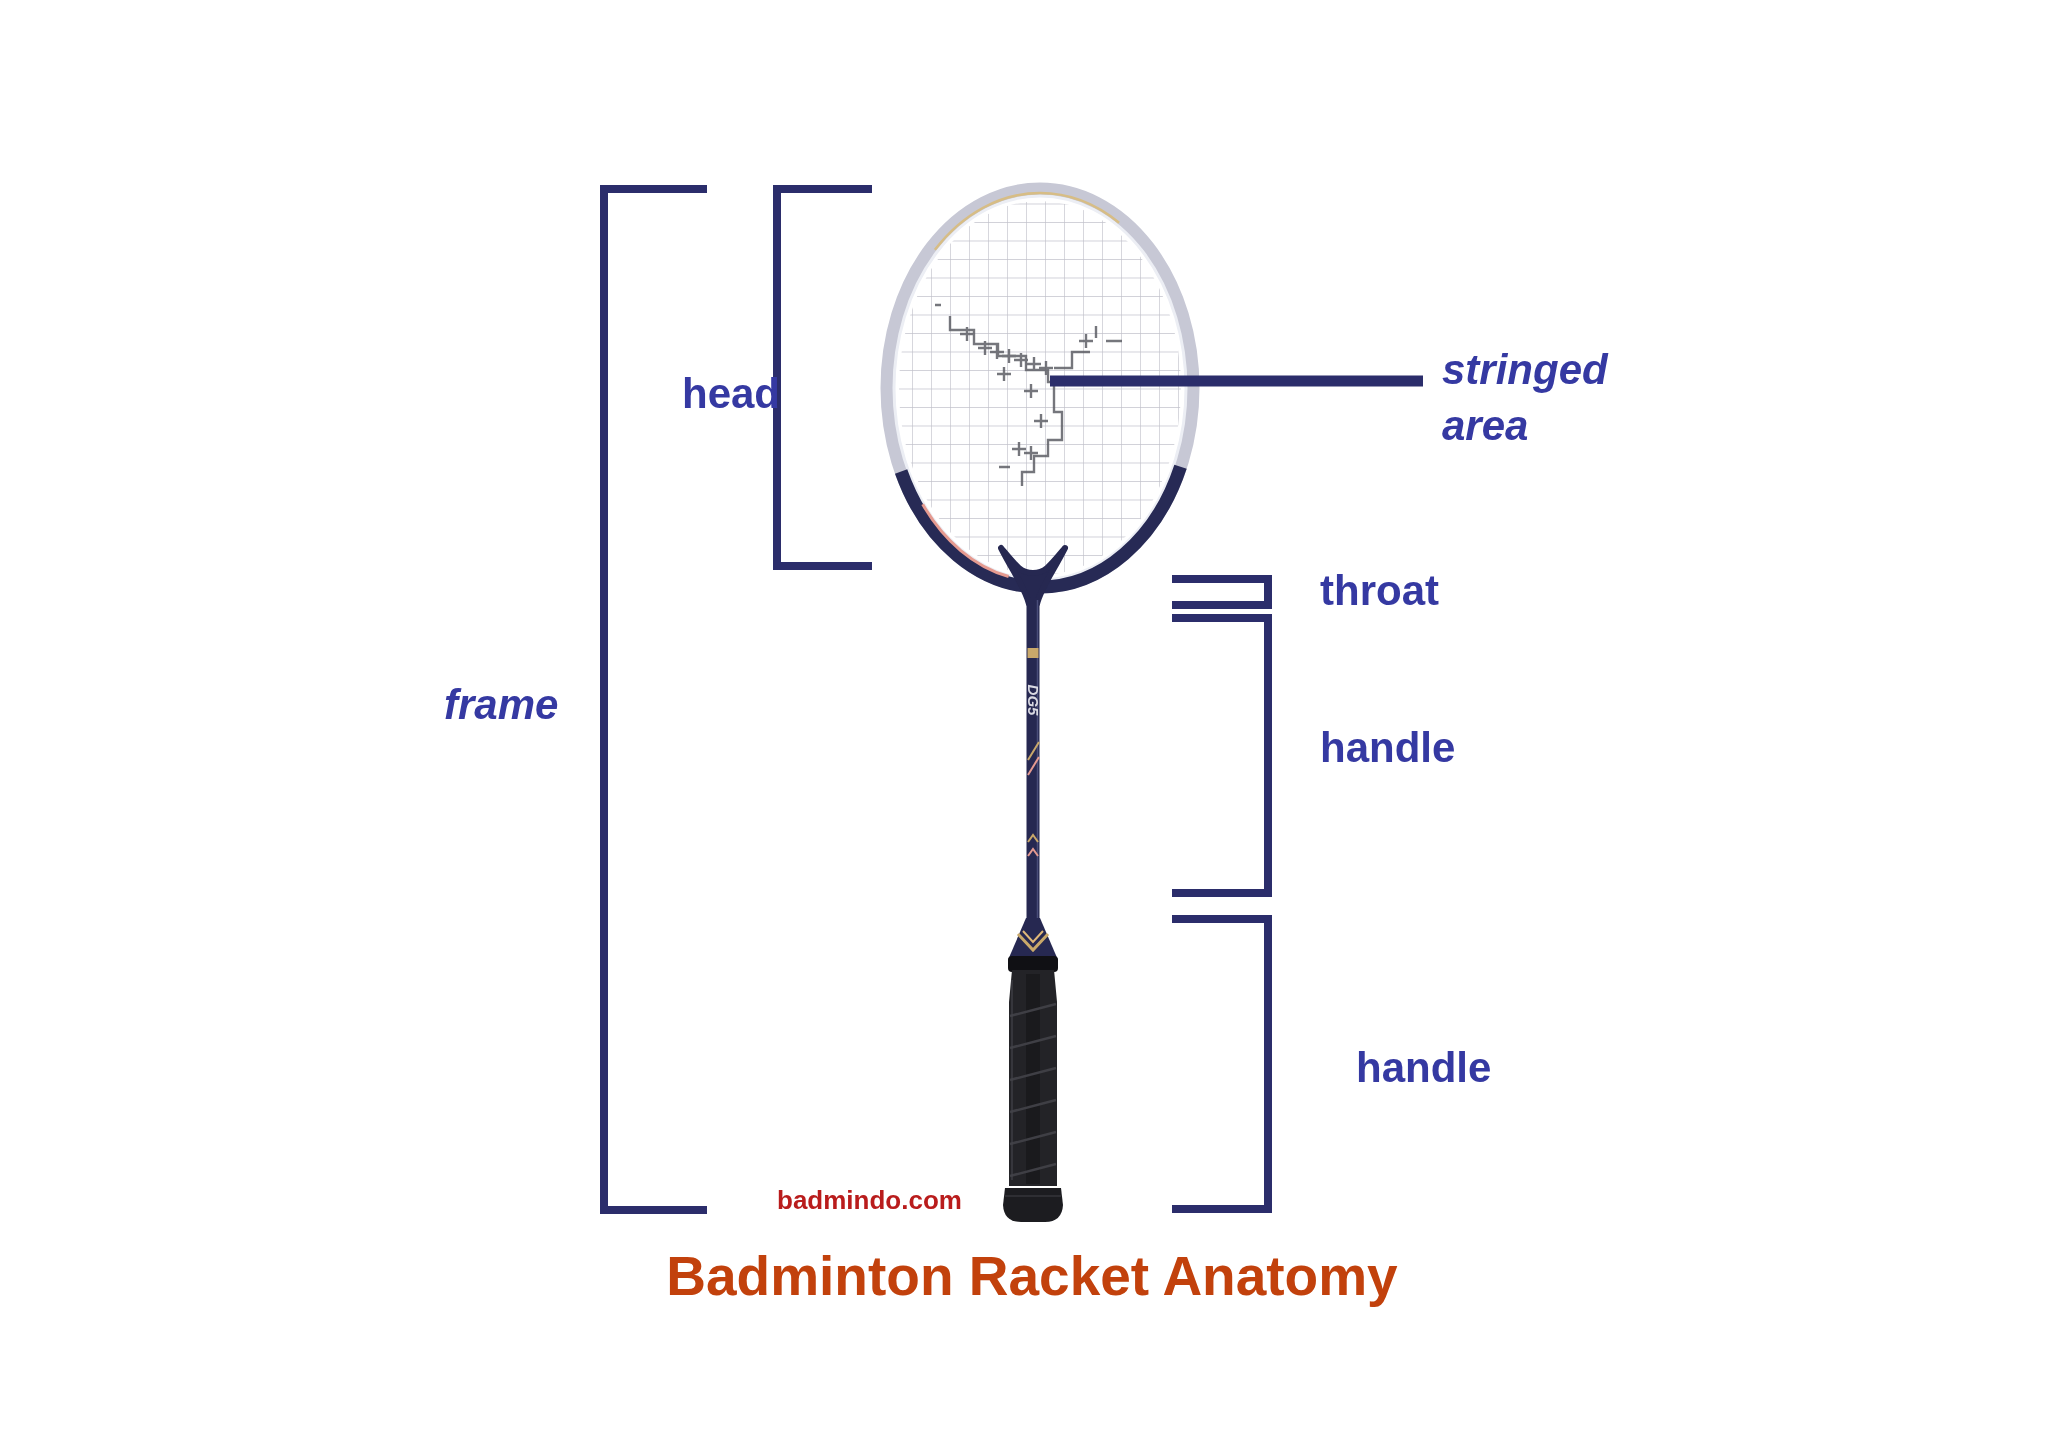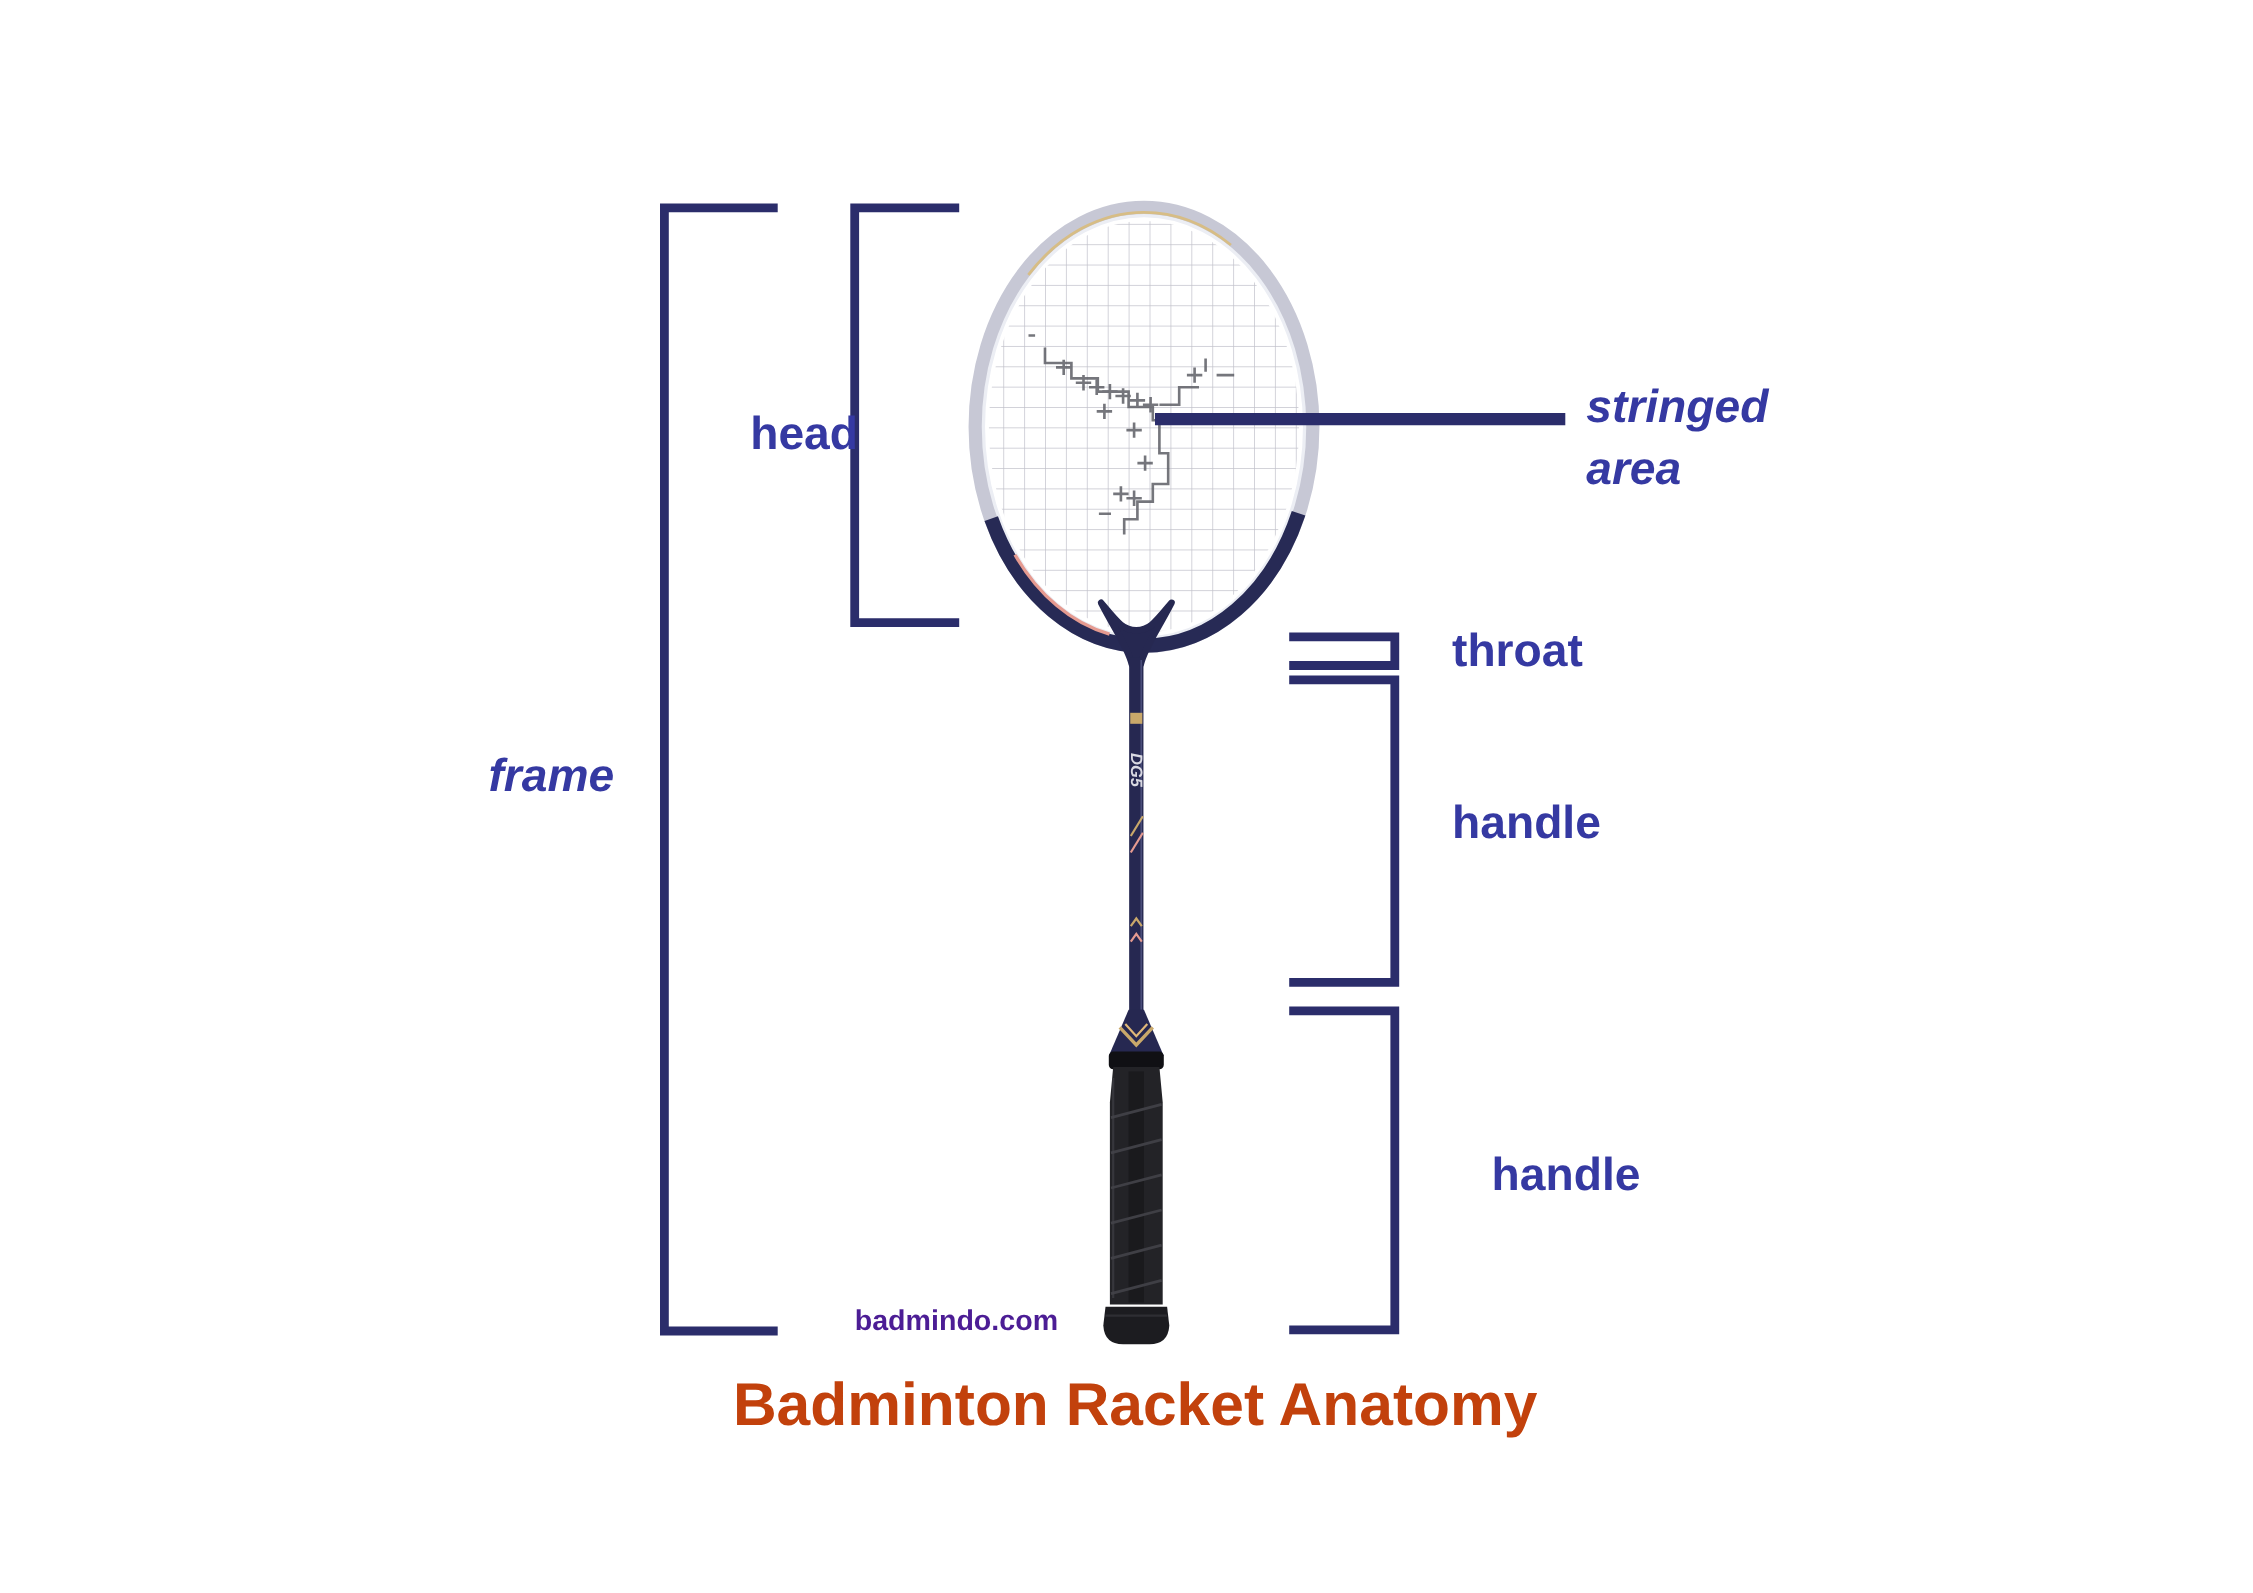--- a/index.html
+++ b/index.html
@@ -14,21 +14,21 @@
     position:absolute;
     color:#3539a2;
     font-weight:700;
     font-size:42px;
     line-height:56px;
     white-space:nowrap;
   }
   .watermark{
     position:absolute;
     left:777px;top:1186px;
-    color:#4c1d95;
+    color:#b91c1c;
     font-weight:700;
     font-size:26px;
     line-height:28px;
   }
   .title{
     position:absolute;
     left:632px;top:1246px;
     width:800px;
     text-align:center;
     color:#c2410c;

